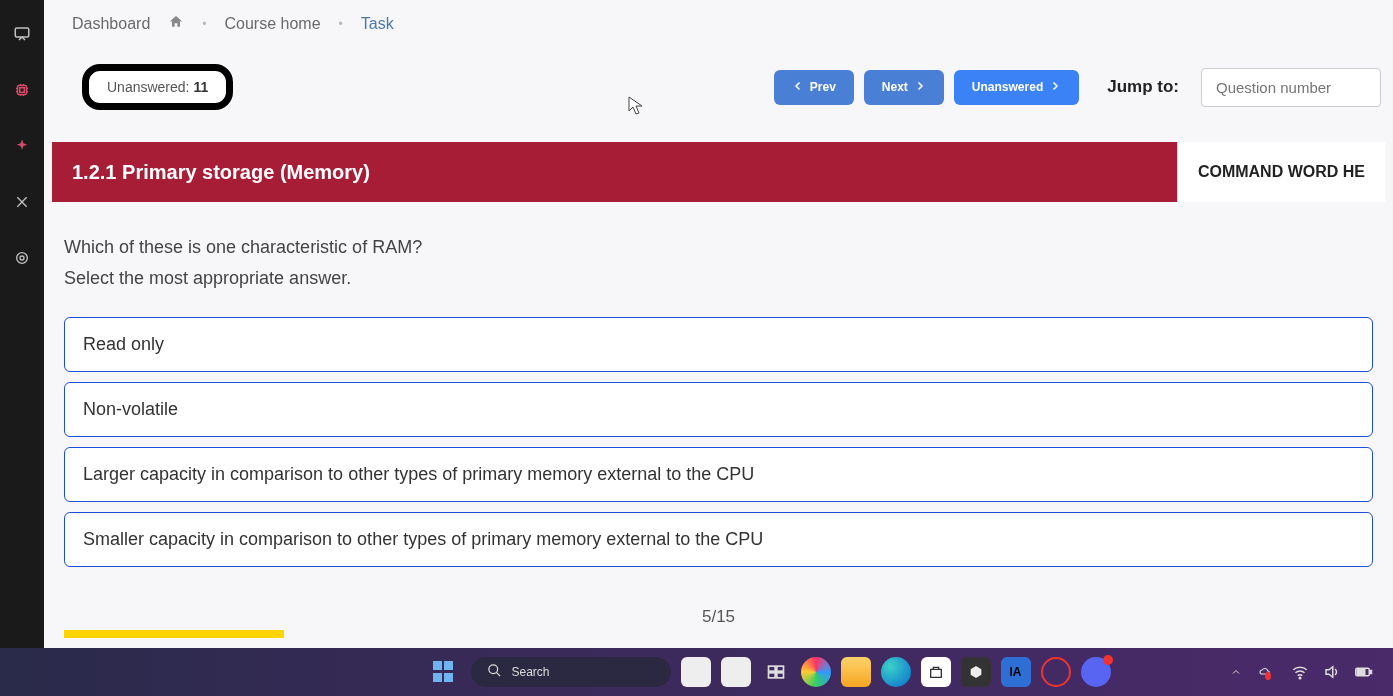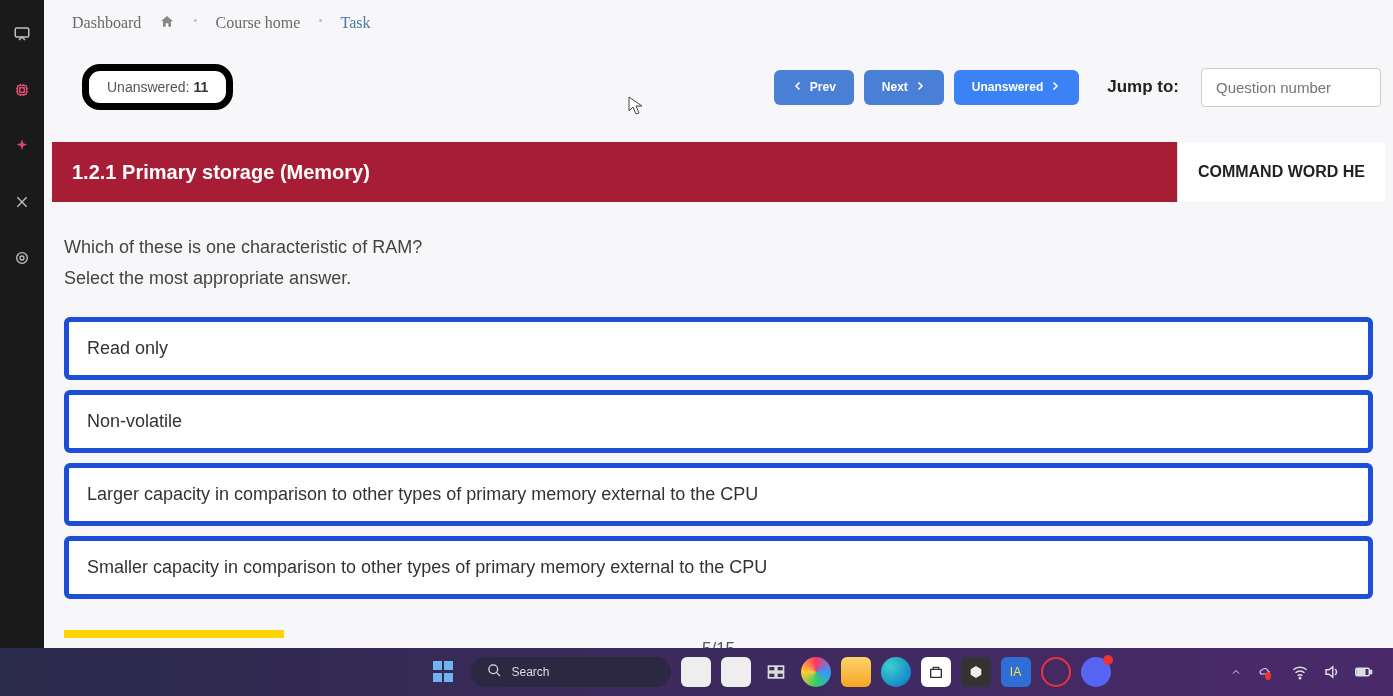--- a/index.html
+++ b/index.html
@@ -33,22 +33,22 @@
       position: absolute;
       left: 44px; top: 0; right: 0; bottom: 48px;
       background: #f7f7f9;
       overflow: hidden;
     }
     .breadcrumb {
       padding: 14px 28px 10px 28px;
       font-size: 16px;
       color: #6a6a6a;
       display: flex;
+      align-items: center;
       gap: 18px;
-      font-family: Liberation Serif, serif;
     }
     .breadcrumb .crumb { color: #6a6a6a; }
     .breadcrumb .crumb.active { color: #4a7aa8; }
     .breadcrumb .sep { color: #bbb; font-size: 12px; }
     .breadcrumb .home-icon { color: #888; }
     .toolbar {
       display: flex;
       align-items: center;
       padding: 20px 12px 24px 38px;
       gap: 10px;
@@ -120,21 +120,21 @@
       padding: 22px 20px 0 20px;
     }
     .question-text {
       font-size: 18px;
       color: #444;
       line-height: 1.7;
       margin-bottom: 24px;
     }
     .option {
       background: #fff;
-      border: 5px solid #1d4ed8;
+      border: 1px solid #1d4ed8;
       border-radius: 6px;
       padding: 16px 18px;
       font-size: 18px;
       color: #333;
       margin-bottom: 10px;
       cursor: pointer;
     }
     .page-indicator {
       text-align: center;
       font-size: 17px;
@@ -208,21 +208,21 @@
     .tb-icon.edge { background: radial-gradient(circle at 30% 30%, #3ad1c8, #0a6dd1); border-radius: 50%; }
     .tb-icon.store { background: #fff; color: #333; font-size: 14px; }
     .tb-icon.copilot { background: conic-gradient(#f36, #39f, #3c6, #fc3, #f36); border-radius: 50%; }
     .tb-icon.plain { color: #ddd; }
     .tb-icon.opera { border: 2px solid #e33; border-radius: 50%; }
     .tb-icon.discord { background: #5865f2; border-radius: 50%; position: relative; }
     .tb-icon.discord::after {
       content: ""; position: absolute; top: -2px; right: -2px;
       width: 10px; height: 10px; background: #e33; border-radius: 50%;
     }
-    .tb-icon.app-blue { background: #2e6fd6; color:#fde047; font-size:12px; font-weight:400; }
+    .tb-icon.app-blue { background: #2e6fd6; color:#000000; font-size:12px; font-weight:700; }
     .tb-icon.app-dark { background: #333; }
     .tb-icon.generic { background: #eee; }
     .tray-icon { width:18px; height:18px; display:flex; align-items:center; justify-content:center; }
     .chevron { font-size: 14px; }
     .cursor {
       position: absolute;
       left: 628px; top: 96px;
       width: 16px; height: 20px;
       pointer-events: none;
     }

